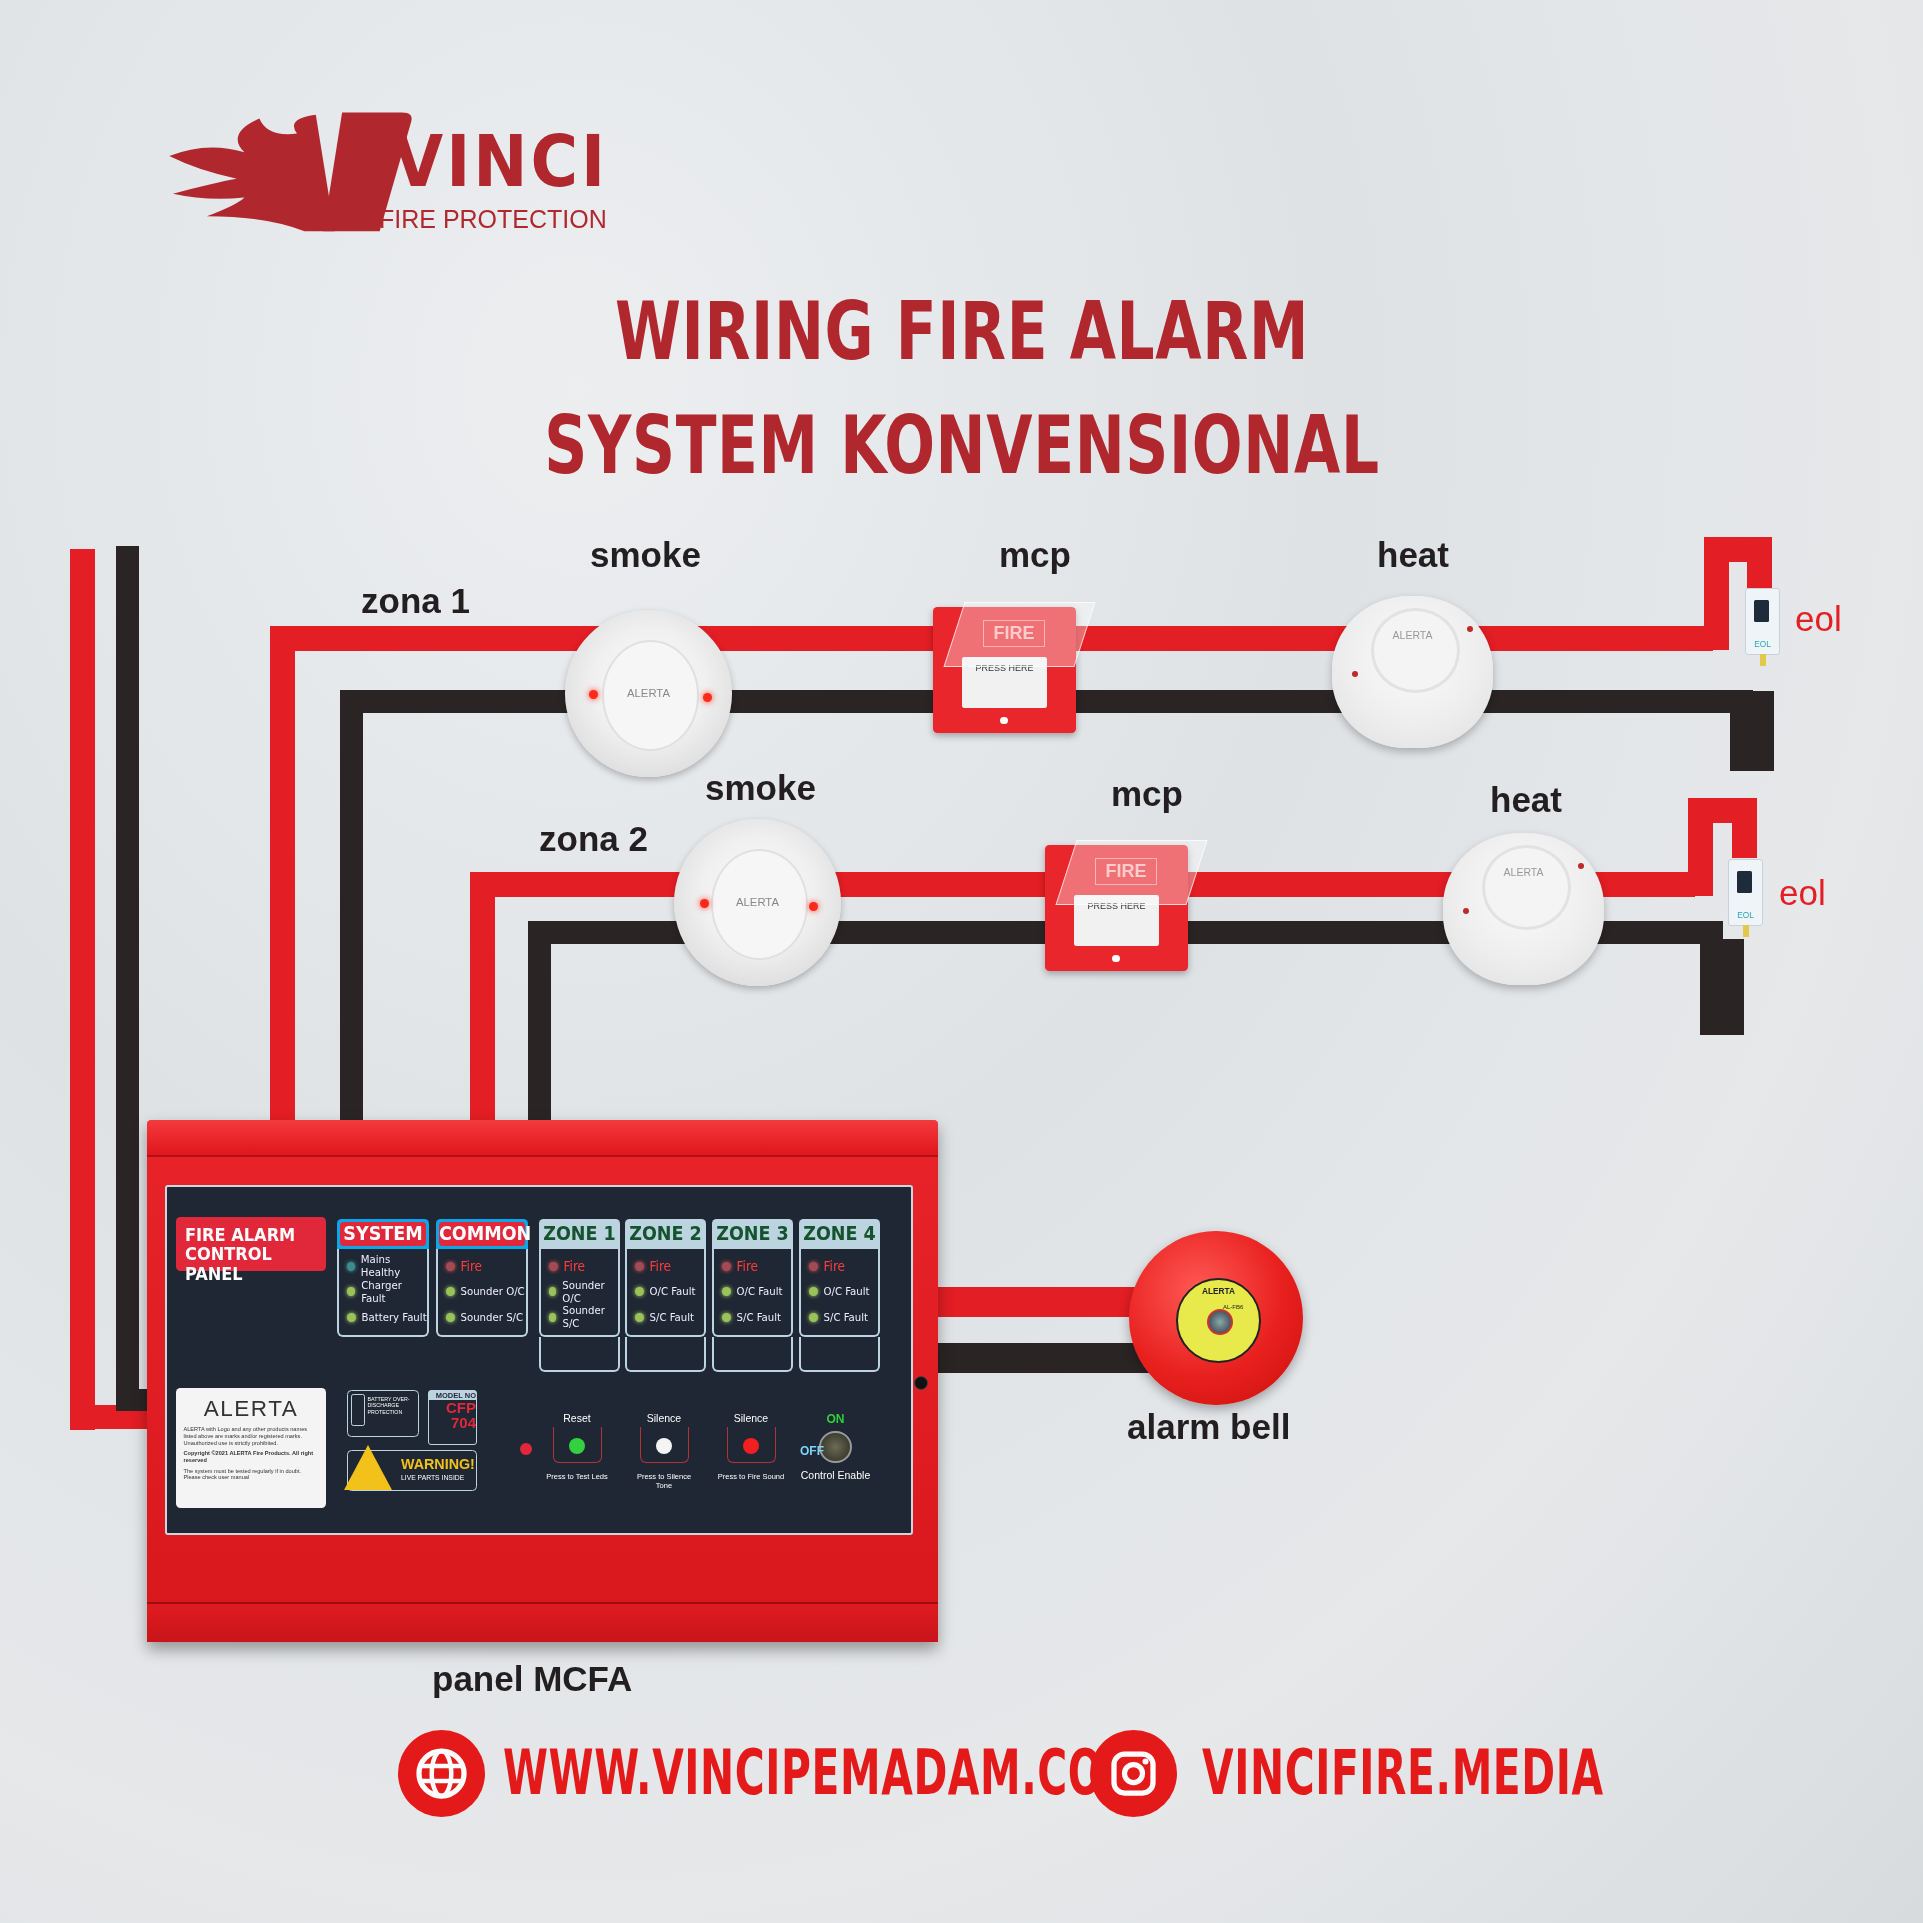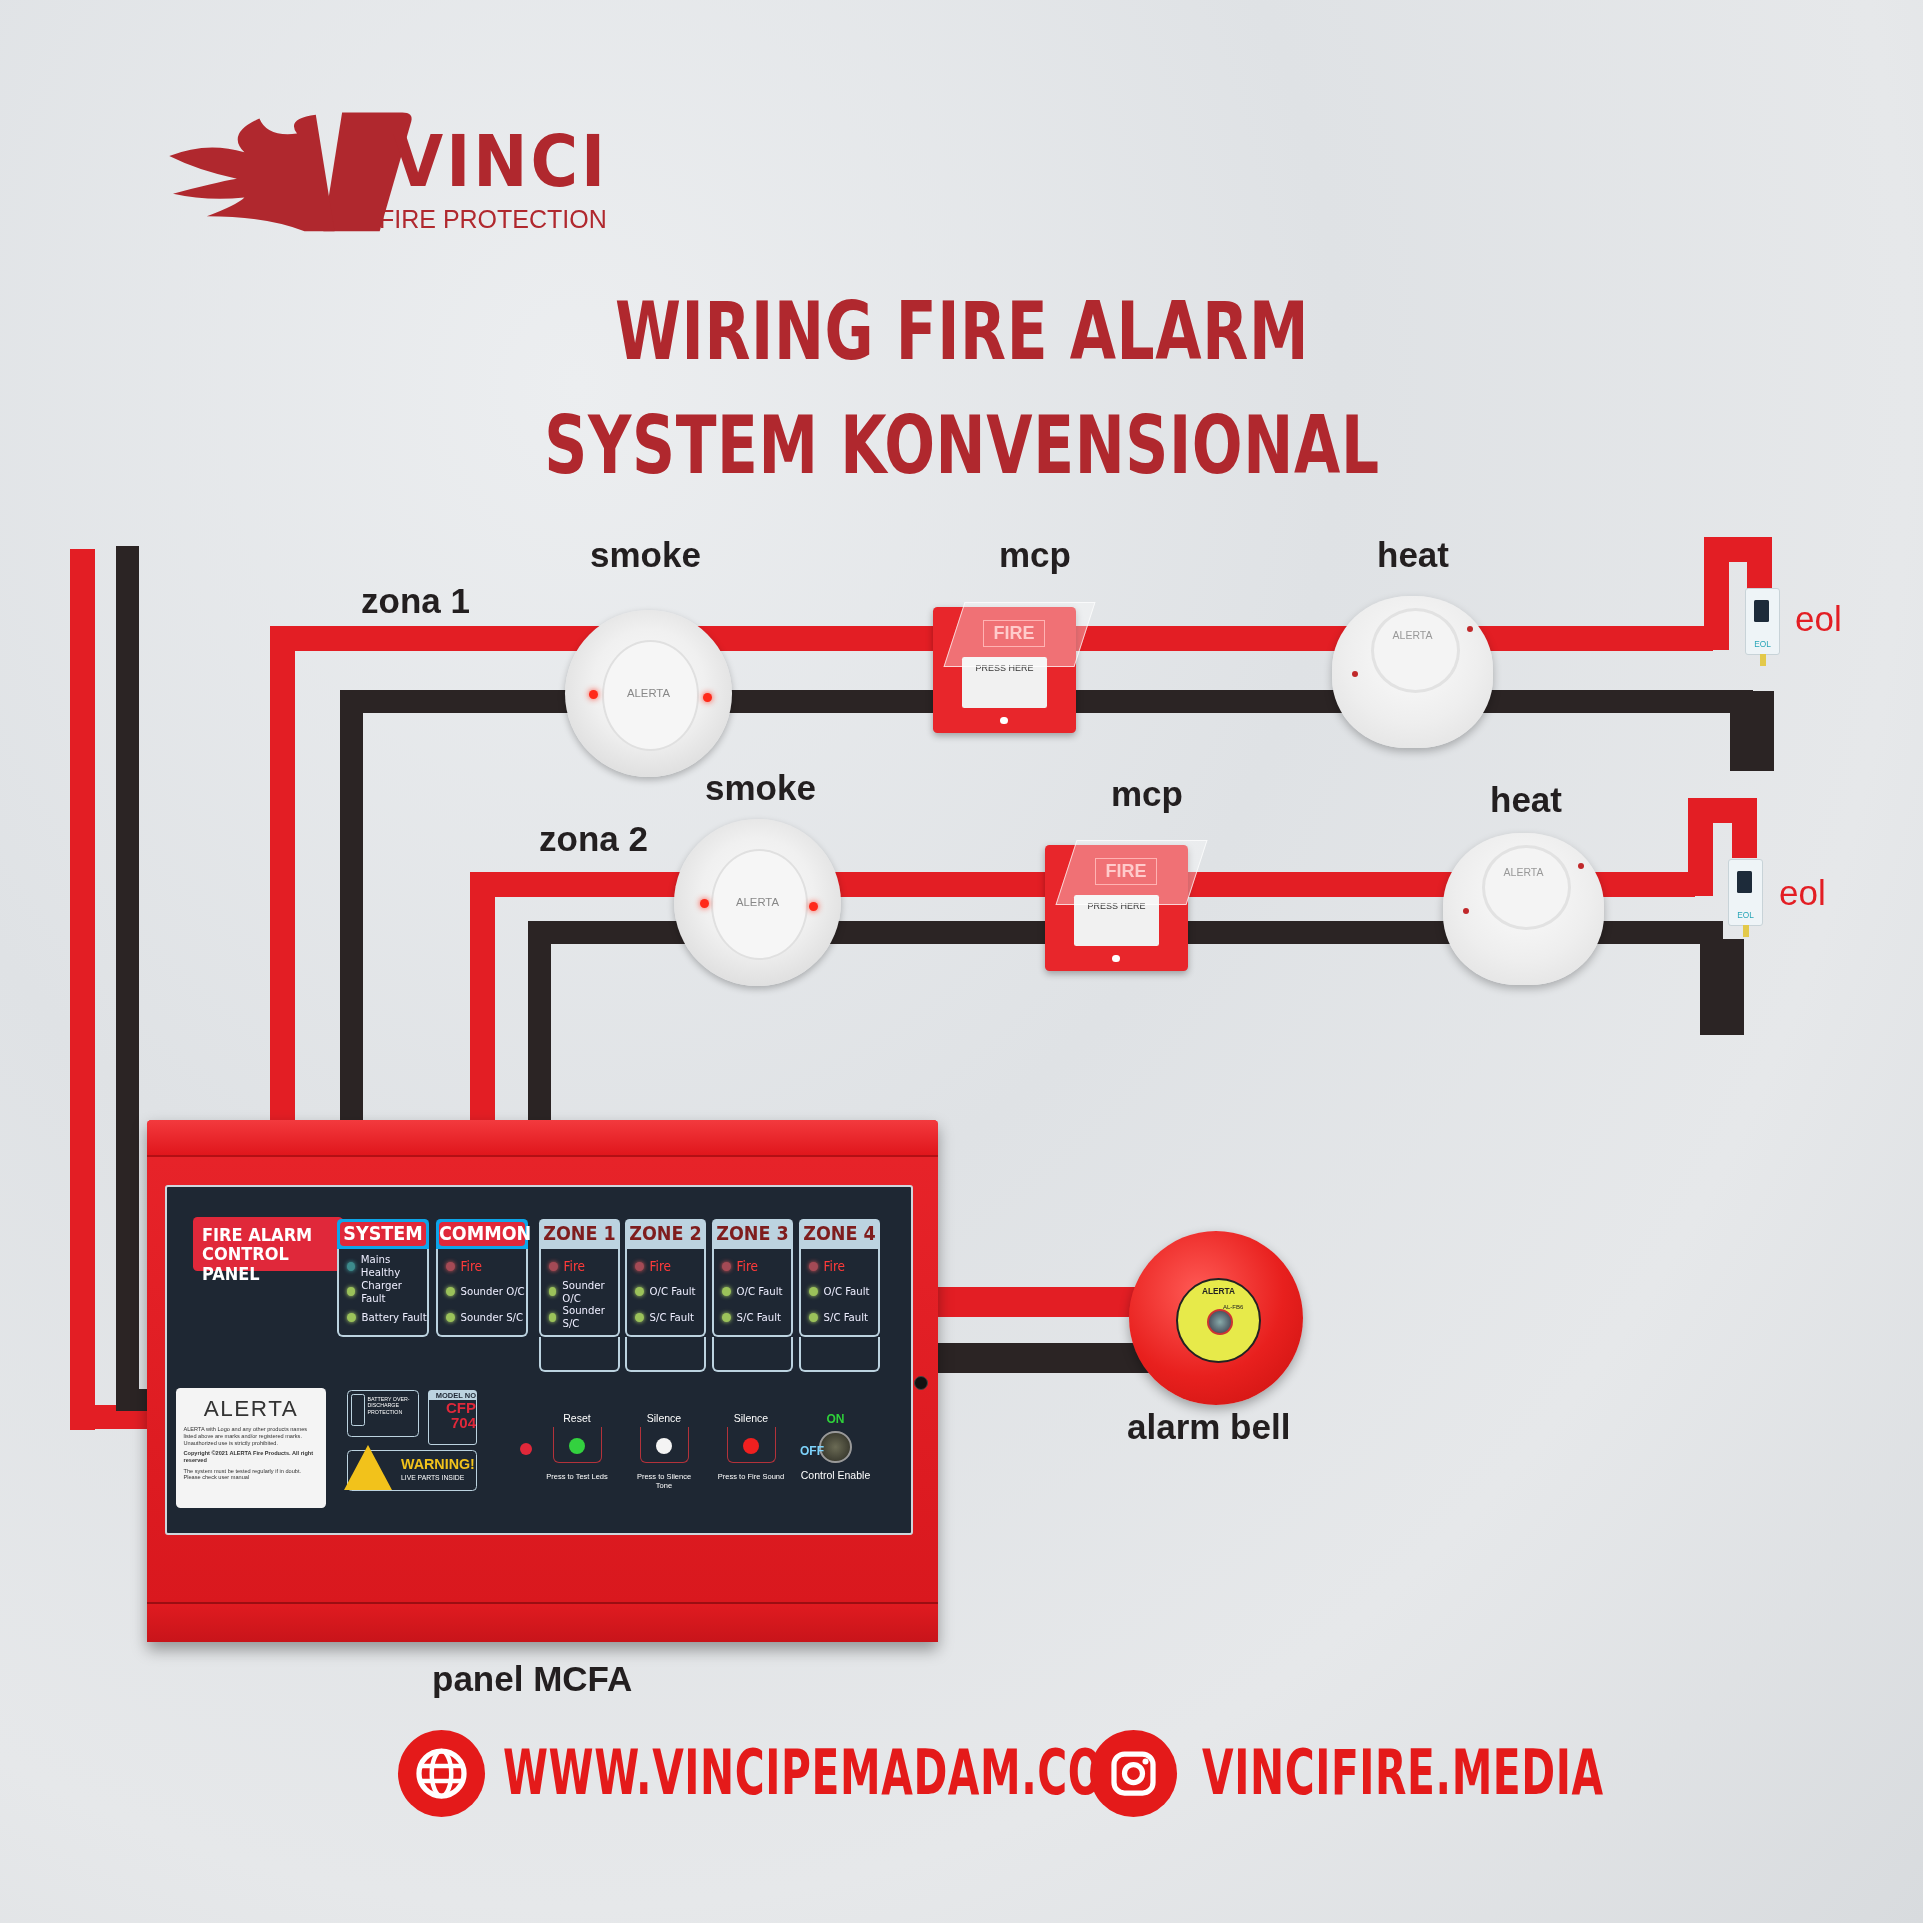--- a/index.html
+++ b/index.html
@@ -30,26 +30,26 @@
   .mcp .screw{position:absolute;left:47%;bottom:7%;width:7.5px;height:7.5px;border-radius:50%;background:#fff;}
   .eol{position:absolute;width:33px;height:65px;background:#eef4f7;border:1.5px solid #c8d3d8;border-radius:3px;}
   .eol .cap{position:absolute;left:8.3px;top:10.5px;width:15px;height:22.5px;background:#1d2b3a;border-radius:1.5px;}
   .eol .t{position:absolute;left:0;width:100%;top:50px;text-align:center;font-size:8.3px;color:#2aa6b8;}
   .eol .leg{position:absolute;left:13.5px;top:65px;width:6px;height:12px;background:#e3c94a;}
   
   .panel{position:absolute;left:147px;top:1120px;width:791px;height:522px;background:linear-gradient(#e8242a,#d8171d);border-radius:4.5px;box-shadow:0 7.5px 15px rgba(0,0,0,.35);}
   .panel .lid-top{position:absolute;left:0;top:0;width:100%;height:35px;background:linear-gradient(#f33a3e,#e0161c);border-bottom:2.3px solid #b30f14;border-radius:4.5px 4.5px 0 0;}
   .panel .lid-bot{position:absolute;left:0;bottom:0;width:100%;height:38px;background:linear-gradient(#e01b20,#c8141a);border-top:2.3px solid #9c0e12;}
   .face{position:absolute;left:18px;top:65px;width:744px;height:346px;background:#1e2733;border:2.3px solid #cfd6dc;border-radius:3px;}
-  .fac-title{position:absolute;left:9px;top:30px;width:150px;height:54px;background:#e0283a;border-radius:4.5px;color:#fff;font-weight:bold;font-size:18px;line-height:19.5px;padding:7.5px 9px;box-sizing:border-box;font-family:"DejaVu Sans Condensed","DejaVu Sans",sans-serif;margin-left:17px;}
+  .fac-title{position:absolute;left:9px;top:30px;width:150px;height:54px;background:#e0283a;border-radius:4.5px;color:#fff;font-weight:bold;font-size:18px;line-height:19.5px;padding:7.5px 9px;box-sizing:border-box;font-family:"DejaVu Sans Condensed","DejaVu Sans",sans-serif;}
   .grp{position:absolute;top:32px;}
   .grp .hd{height:30px;border-radius:4.5px 4.5px 0 0;text-align:center;font-weight:bold;font-size:19.5px;line-height:30px;font-family:"DejaVu Sans Condensed","DejaVu Sans",sans-serif;}
   .grp .hd.red{background:#0ea5e9;padding:3px;box-sizing:border-box;}
   .grp .hd.red span{display:block;background:#e0283a;color:#fff;border-radius:3.8px;line-height:24px;}
-  .grp .hd.blue{background:#bcd3e0;color:#7f1d1d;}
+  .grp .hd.blue{background:#bcd3e0;color:#14532d;}
   .grp .body{border:2.3px solid #bcd3e0;border-top:none;border-radius:0 0 6px 6px;background:#1e2733;padding:4.5px 0;}
   .grp .row{height:25.6px;display:flex;align-items:center;padding-left:7.5px;color:#eef;font-size:11.3px;font-family:"DejaVu Sans Condensed","DejaVu Sans",sans-serif;}
   .grp .row .l{width:9px;height:9px;border-radius:50%;margin-right:6px;background:#9bc25a;box-shadow:0 0 4.5px #b5dd6a;}
   .grp .row .l.fire{background:#a44a55;box-shadow:0 0 4.5px #d55;}
   .grp .row .l.teal{background:#3d8b8c;box-shadow:0 0 4.5px #4aa;}
   .grp .row.fire{color:#ff3a3a;font-size:13.5px;}
   .grp .ext{height:33px;border:2.3px solid #bcd3e0;border-top:none;border-radius:0 0 6px 6px;}
   .brandbox{position:absolute;left:9px;top:201px;width:150px;height:120px;background:#f4f4f4;border-radius:4.5px;padding:7.5px;box-sizing:border-box;}
   .brandbox .logo{font-size:22.5px;letter-spacing:1.5px;color:#333;text-align:center;margin-bottom:4.5px;}
   .brandbox p{margin:0 0 3.8px 0;font-size:5.6px;line-height:6.8px;color:#333;}

